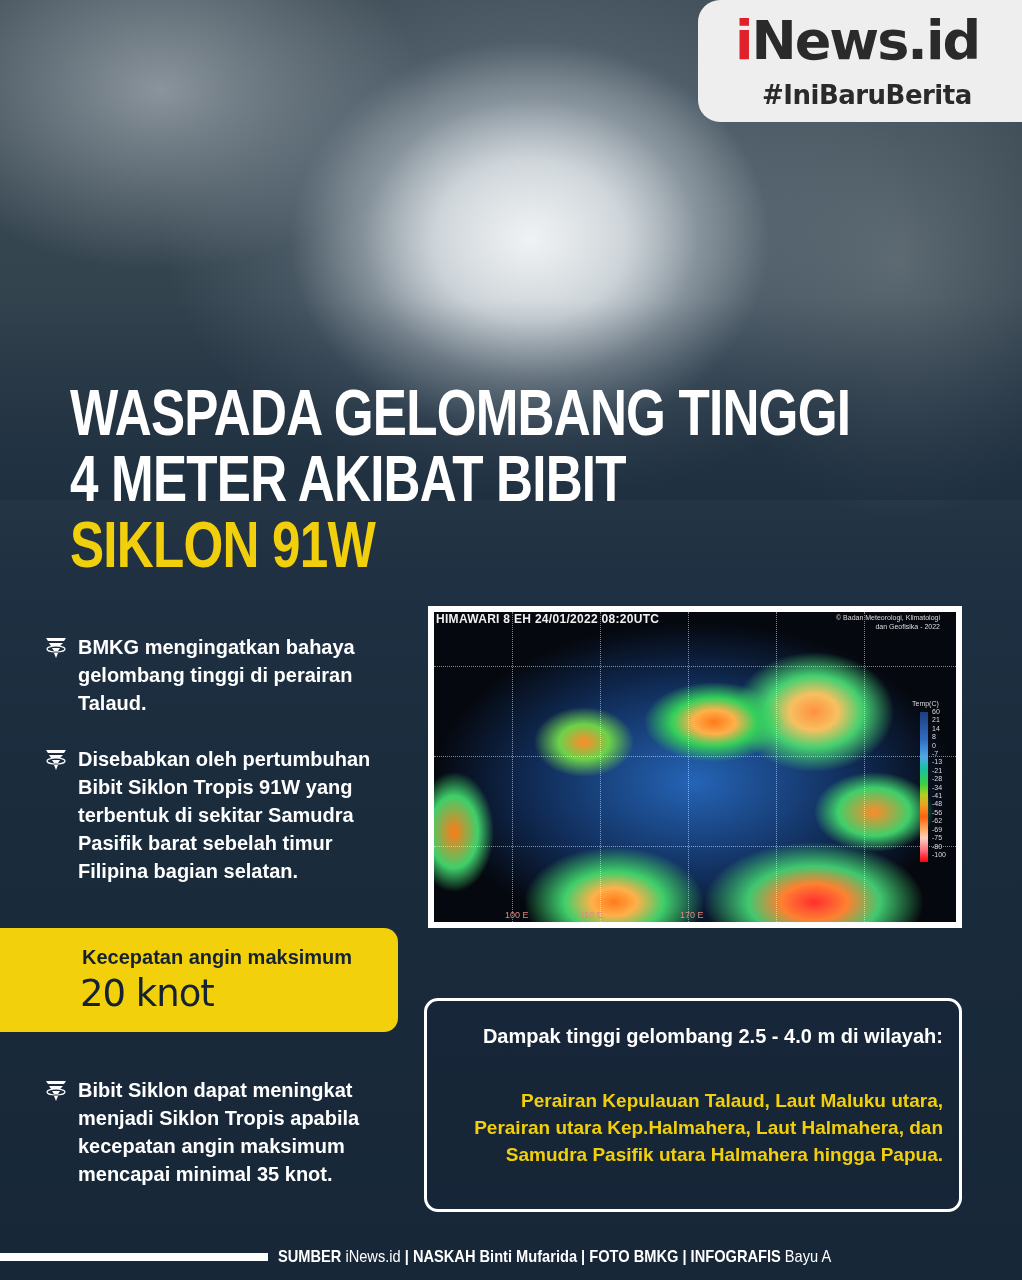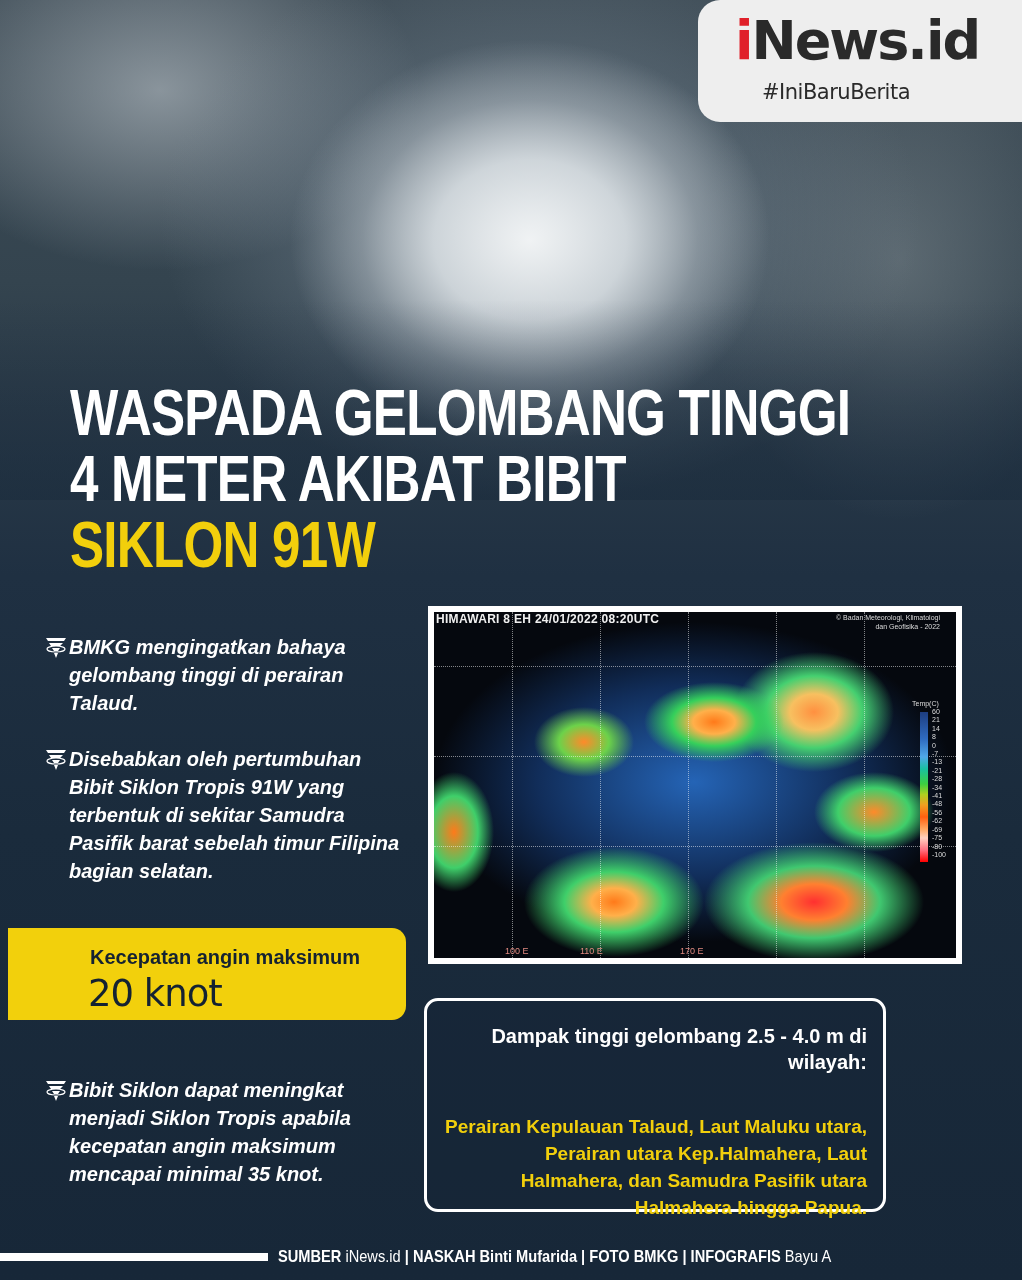--- a/index.html
+++ b/index.html
@@ -32,45 +32,45 @@
       border-top-left-radius: 22px;
     }
     .logo-text {
       position: absolute; left: 735px; top: 14px;
       font-family: "DejaVu Sans", sans-serif; font-weight: bold;
       font-size: 54px; letter-spacing: -2px; color: #2a2a2a; line-height: 1;
     }
     .logo-text .i { color: #e0202a; }
     .logo-tag {
       position: absolute; left: 762px; top: 80px;
-      font-family: "DejaVu Sans", sans-serif; font-weight: normal;
-      font-size: 21px; color: #2a2a2a; letter-spacing: -0.5px;
+      font-family: "DejaVu Sans", sans-serif; font-weight: bold;
+      font-size: 26px; color: #2a2a2a; letter-spacing: -0.5px;
     }
     
     .headline {
       position: absolute; left: 70px; top: 380px;
       font-family: "Liberation Sans", sans-serif; font-weight: bold;
       font-size: 64px; line-height: 66px; letter-spacing: -1px;
       transform: scaleX(0.8); transform-origin: left top;
       text-transform: uppercase;
     }
     .headline .line { display: block; color: #ffffff; white-space: nowrap; }
     .headline .accent { color: #f2cf0c; }
     
     .bullet {
       position: absolute; left: 44px; width: 360px;
-      display: flex; gap: 1px; font-style: italic;
+      display: flex; gap: 10px;
     }
     .bullet .icon { width: 24px; flex: 0 0 24px; margin-top: 2px; }
     .bullet .text {
       font-weight: bold; font-size: 20px; line-height: 28px; color: #ffffff;
     }
     
     .sat-frame {
-      position: absolute; left: 428px; top: 606px; width: 534px; height: 358px;
+      position: absolute; left: 428px; top: 606px; width: 534px; height: 322px;
       background: #fff; padding: 6px;
     }
     .sat {
       position: relative; width: 100%; height: 100%; overflow: hidden;
       background:
         radial-gradient(ellipse 70px 40px at 280px 110px, #ff7a1a 0%, #ffb04a 30%, #35d05b 60%, rgba(40,120,220,0) 100%),
         radial-gradient(ellipse 80px 60px at 380px 100px, #ff9040 0%, #f7c060 30%, #45d070 60%, rgba(40,120,220,0) 100%),
         radial-gradient(ellipse 50px 35px at 150px 130px, #ff8a2a 0%, #6cd24a 50%, rgba(40,120,220,0) 100%),
         radial-gradient(ellipse 90px 55px at 180px 290px, #ff7a1a 0%, #ffb04a 25%, #3fcf6a 55%, rgba(40,120,220,0) 100%),
         radial-gradient(ellipse 110px 60px at 380px 290px, #ff3030 0%, #ff8030 30%, #40c870 60%, rgba(40,120,220,0) 100%),
@@ -100,36 +100,36 @@
       position: absolute; left: 20px; top: 8px;
       font-size: 7px; line-height: 8.4px; color: #ddd;
     }
     .sat-lon {
       position: absolute; bottom: 2px; font-size: 9px; color: #e08a80;
     }
     .gridline-v { position: absolute; top: 0; bottom: 0; border-left: 1px dotted rgba(255,255,255,0.5); }
     .gridline-h { position: absolute; left: 0; right: 0; border-top: 1px dotted rgba(255,255,255,0.5); }
     
     .speed-box {
-      position: absolute; left: 8px; top: 928px; width: 398px; height: 92px;
+      position: absolute; left: 0; top: 928px; width: 398px; height: 104px;
       background: #f2d00c;
       border-top-right-radius: 14px; border-bottom-right-radius: 14px;
     }
     .speed-label {
       position: absolute; left: 82px; top: 18px;
       font-weight: bold; font-size: 20px; color: #142232;
     }
     .speed-value {
       position: absolute; left: 80px; top: 44px;
       font-family: "DejaVu Sans", sans-serif; font-weight: normal;
       font-size: 37px; color: #142232; letter-spacing: -1px;
     }
     
     .impact-box {
-      position: absolute; left: 424px; top: 998px; width: 462px; height: 214px;
+      position: absolute; left: 424px; top: 998px; width: 538px; height: 214px;
       border: 3px solid #ffffff; border-radius: 14px;
       background: rgba(22,36,54,0.55);
       padding: 22px 16px 0 16px; text-align: right;
     }
     .impact-title {
       font-weight: bold; font-size: 20px; color: #ffffff; line-height: 26px;
     }
     .impact-areas {
       margin-top: 38px;
       font-weight: bold; font-size: 19px; color: #f2cf0c; line-height: 27px;

